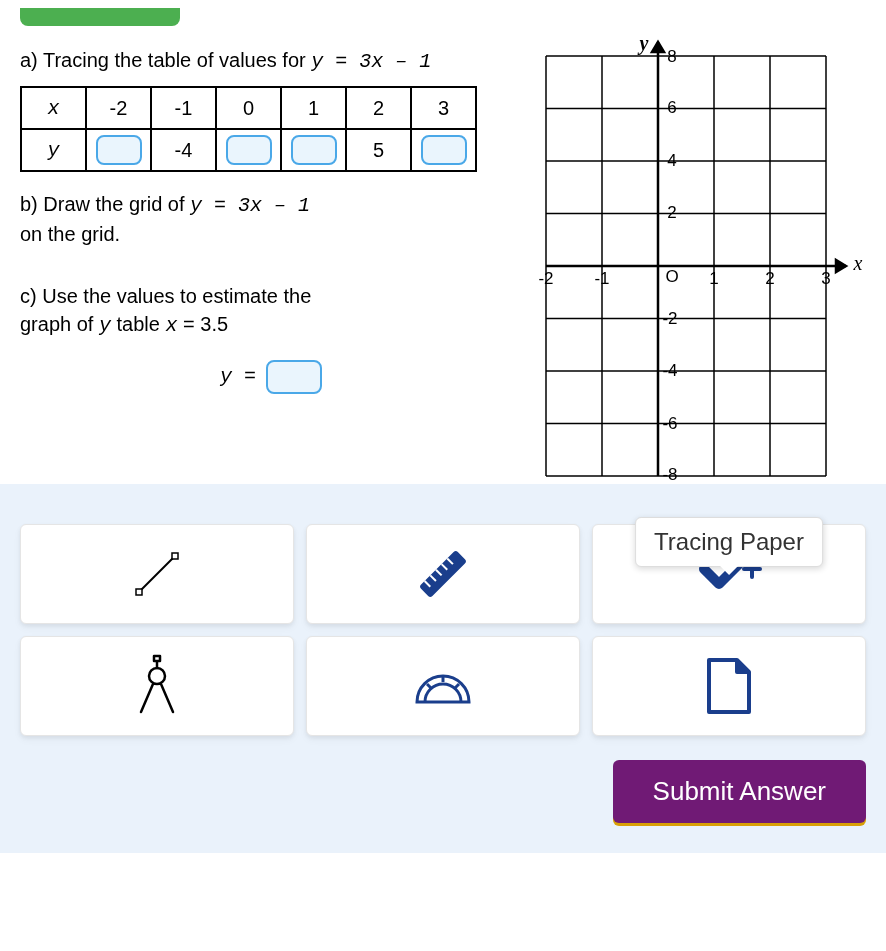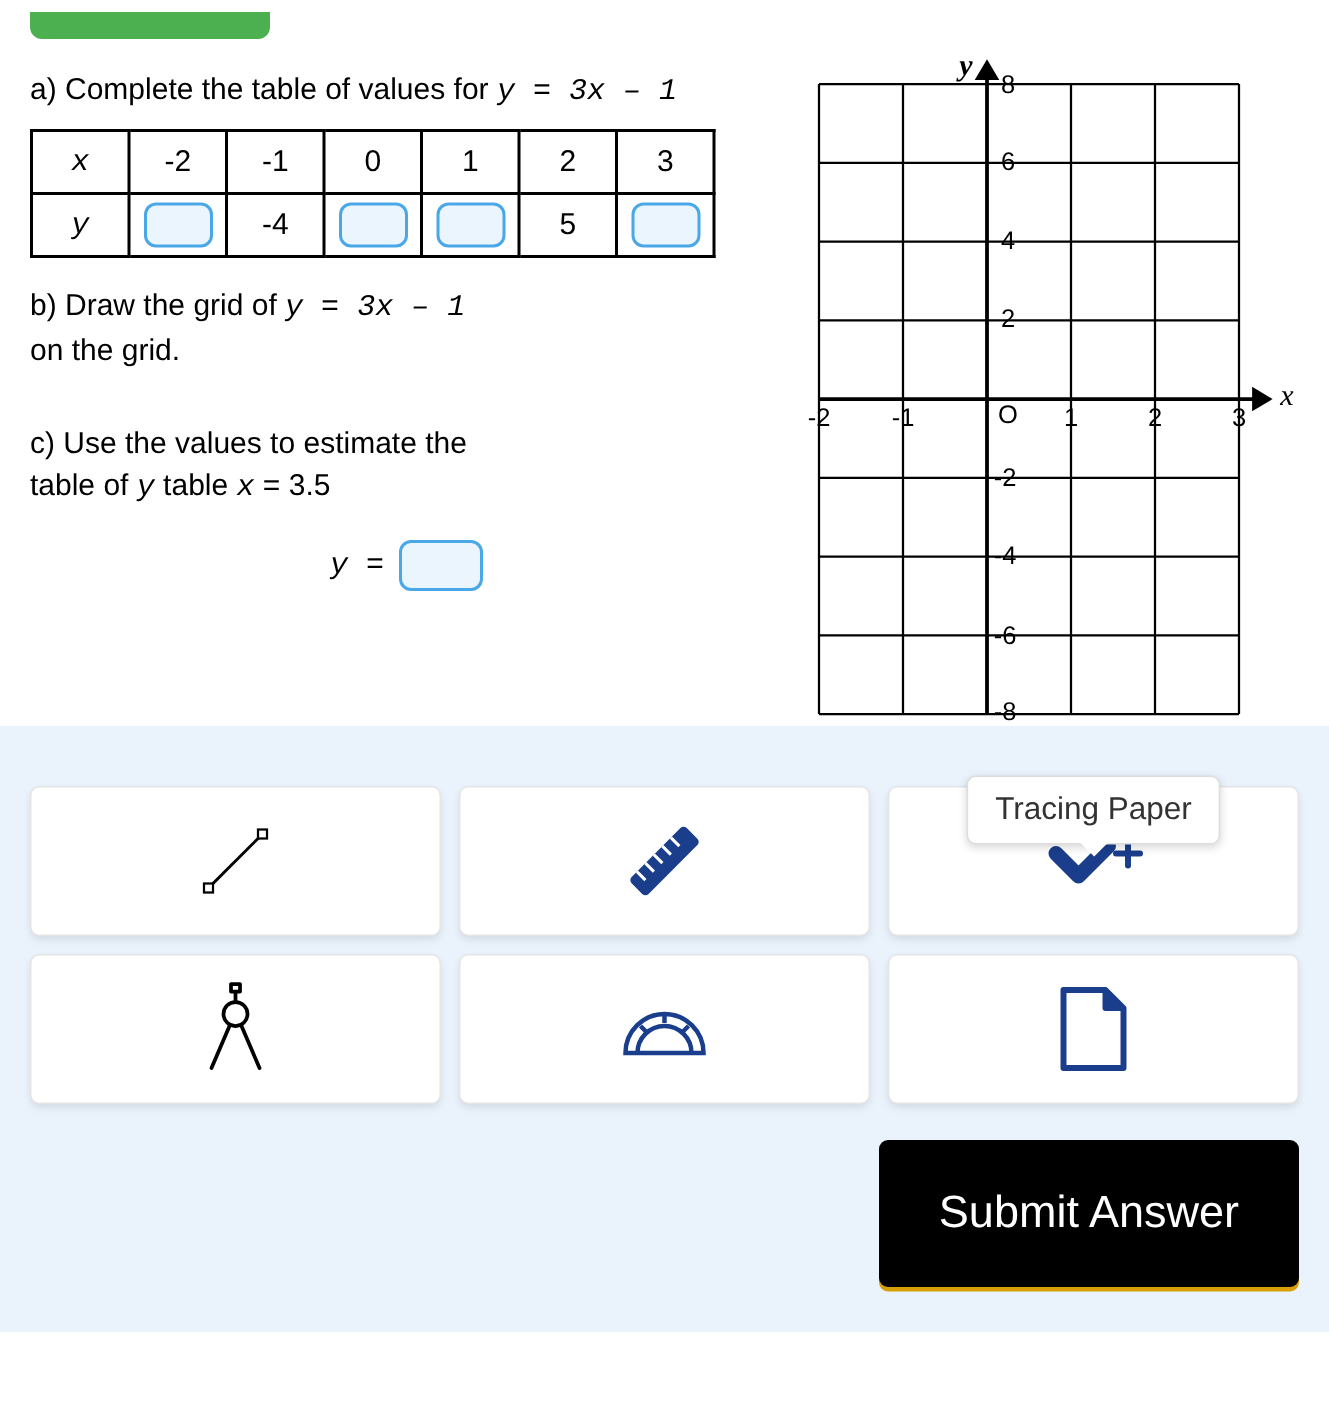--- a/index.html
+++ b/index.html
@@ -21,37 +21,37 @@
   .input-pill { display: inline-block; width: 46px; height: 30px; border: 2px solid #4aa8e8; background: #eaf5fd; border-radius: 8px; vertical-align: middle; }
   
   .yequals { margin: 20px 0 0 200px; }
   
   .graph-area { position: absolute; right: 20px; top: 10px; width: 340px; height: 460px; }
   
   .tools-panel { background: #eaf2fb; padding: 40px 20px 30px 20px; margin-top: 60px; }
   .tool-grid { display: grid; grid-template-columns: 1fr 1fr 1fr; gap: 12px; position: relative; }
   .tool-btn { background: #fff; border: 1px solid #e5e5e5; border-radius: 6px; height: 100px; display: flex; align-items: center; justify-content: center; box-shadow: 0 2px 4px rgba(0,0,0,0.06), 0 4px 8px rgba(0,0,0,0.04); cursor: pointer; position: relative; }
   
-  .tooltip-box { position: absolute; top: -8px; left: 50%; transform: translateX(-50%); background: #fff; border: 1px solid #ddd; border-radius: 6px; padding: 10px 18px; font-size: 21px; color: #333; white-space: nowrap; box-shadow: 0 2px 6px rgba(0,0,0,0.15); z-index: 5; }
+  .tooltip-box { position: absolute; top: -8px; left: 50%; transform: translateX(-50%); background: #fff; border: 1px solid #ddd; border-radius: 6px; padding: 10px 18px; font-size: 24px; color: #333; white-space: nowrap; box-shadow: 0 2px 6px rgba(0,0,0,0.15); z-index: 5; }
   .tooltip-box::after { content: ''; position: absolute; bottom: -9px; left: 50%; transform: translateX(-50%); width: 0; height: 0; border-left: 9px solid transparent; border-right: 9px solid transparent; border-top: 9px solid #fff; }
   
   .submit-row { display: flex; justify-content: flex-end; margin-top: 24px; }
-  .submit-btn { background: #000000; color: #fff; font-size: 30px; padding: 32px 40px; border: none; border-radius: 6px; cursor: pointer; box-shadow: 0 3px 0 #d89f06; }
+  .submit-btn { background: #701a75; color: #fff; font-size: 26px; padding: 16px 40px; border: none; border-radius: 6px; cursor: pointer; box-shadow: 0 3px 0 #d89f06; }
   
   svg { display: block; }
 </style>
 </head>
 <body>
 
 <div class="top-stub"></div>
 
 <div class="content">
 
   <div class="qrow">
-    <span>a) Complete the table of values for </span><span class="italic">y = 3x – 1</span>
+    <span>a) Tracing the table of values for </span><span class="italic">y = 3x – 1</span>
   </div>
 
   <table class="vals">
     <tbody>
         <tr>
       <td><span class="italic">x</span></td>
       <td>-2</td>
       <td>-1</td>
       <td>0</td>
       <td>1</td>
@@ -71,21 +71,21 @@
     </table>
 
   <div class="qrow">
     <span><span>b) Draw the grid of </span><span class="italic">y = 3x – 1</span></span>
     <span class="ind">on the grid.</span>
   </div>
 
   <div class="qrow" style="margin-top:34px">
     <span>c) Use the values to estimate the</span>
     <span class="ind">
-      <span>table of </span><span class="italic">y</span><span> table </span><span class="italic">x</span><span> = 3.5</span>
+      <span>graph of </span><span class="italic">y</span><span> table </span><span class="italic">x</span><span> = 3.5</span>
     </span>
   </div>
 
   <div class="yequals">
     <span class="italic">y =</span>
     <span class="input-pill" style="width:56px;height:34px;margin-left:4px"></span>
   </div>
 
   <div class="graph-area">
     <svg width="340" height="460" viewBox="0 0 340 460">

